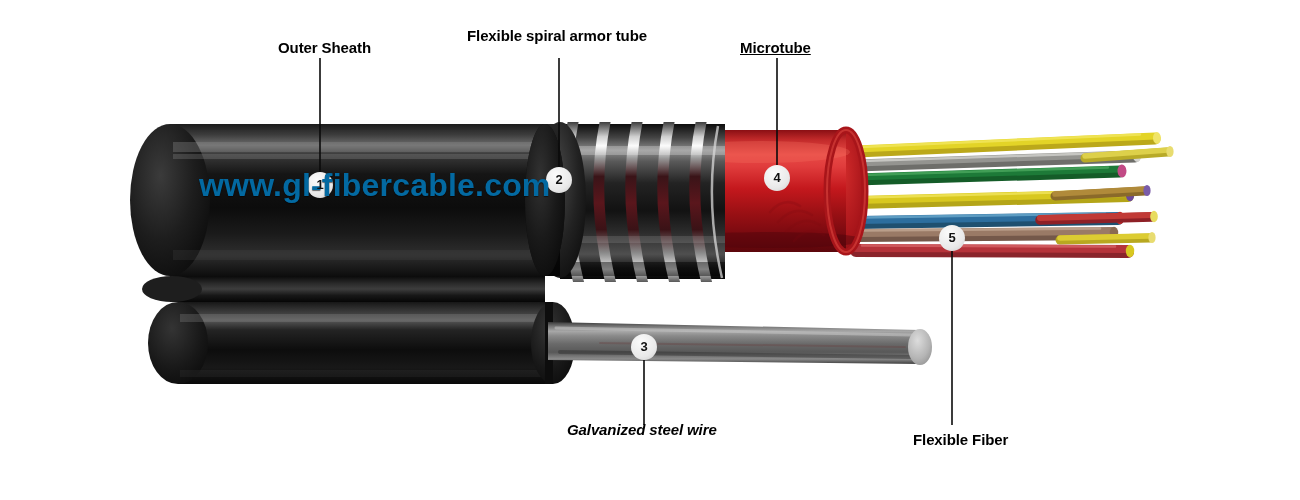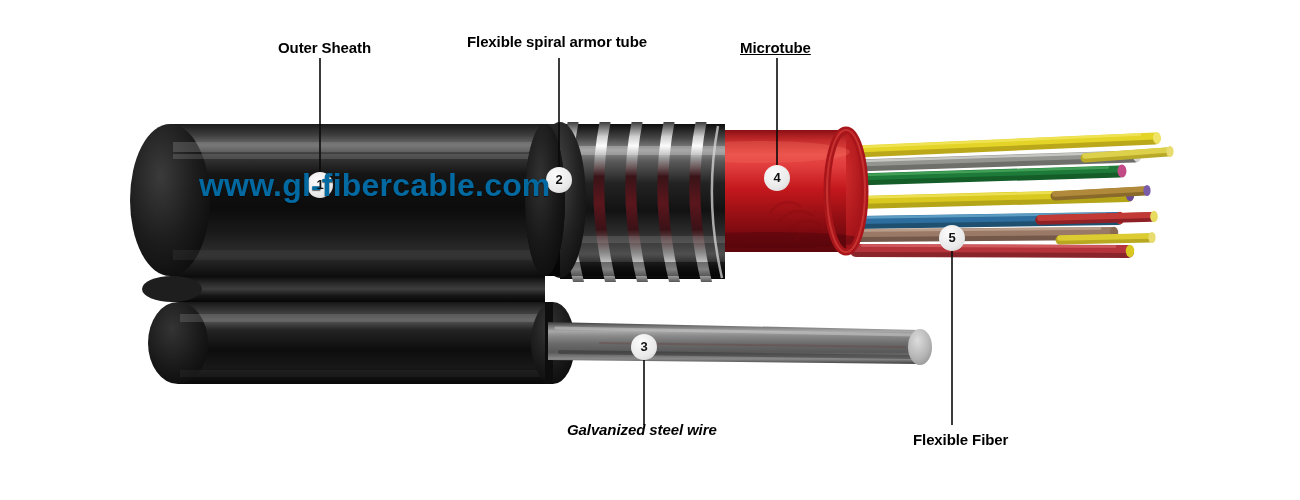--- a/index.html
+++ b/index.html
@@ -17,21 +17,21 @@
   .callout-label{
     position:absolute;
     font-family:"Liberation Sans", sans-serif;
     font-size:15px;
     font-weight:bold;
     color:#000000;
     white-space:nowrap;
     letter-spacing:-0.1px;
   }
   .lbl-outer-sheath{left:278px;top:39px;}
-  .lbl-armor{left:467px;top:33px;}
+  .lbl-armor{left:467px;top:27px;}
   .lbl-microtube{left:740px;top:39px;text-decoration:underline;}
   .lbl-steelwire{left:567px;top:421px;font-style:italic;}
   .lbl-optfiber{left:913px;top:431px;}
 
   .badge-num{
     position:absolute;
     font-family:"Liberation Sans", sans-serif;
     font-size:13px;
     font-weight:bold;
     color:#111111;

